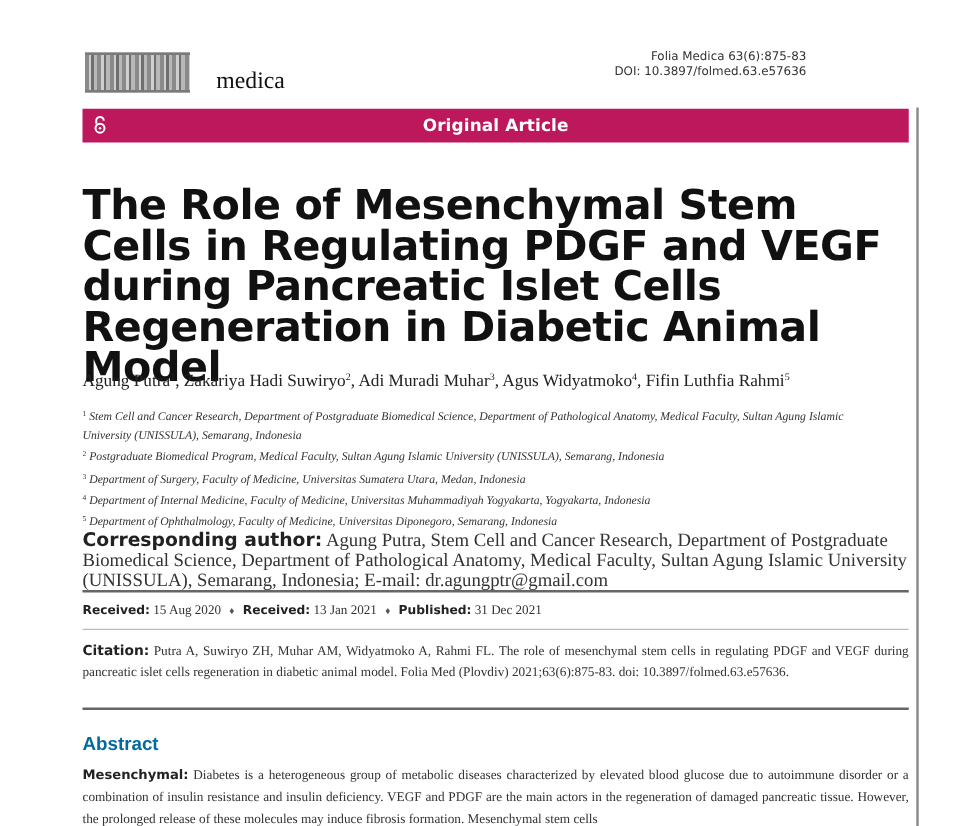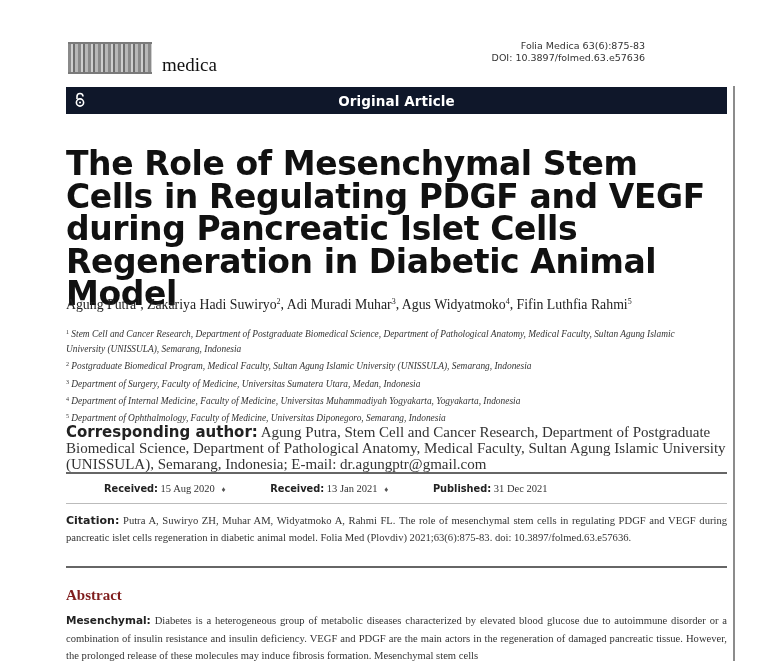--- a/index.html
+++ b/index.html
@@ -24,29 +24,29 @@
         #a0a0a0;
       border-top: 2px solid #7a7a7a; border-bottom: 2px solid #7a7a7a;
       box-sizing: border-box;
     }
     .logo-folia {
       font-family: "Liberation Serif", serif; font-size: 40px; line-height: 38px;
       color: #111; letter-spacing: -1px;
     }
     .logo-medica {
       font-family: "Liberation Serif", serif; font-size: 19px; line-height: 20px;
-      color: #111; margin-left: 4px; margin-bottom: 3px;
+      color: #111; margin-left: 15px; margin-bottom: 3px;
     }
     .journal-ref {
       position: absolute; right: 123px; top: 40px; text-align: right;
       font-family: "DejaVu Sans", sans-serif; font-size: 9.5px; line-height: 12px; color: #333;
     }
     .banner {
       position: absolute; left: 66px; top: 87px; width: 661px; height: 27px;
-      background: #0f172a; color: #fff;
+      background: #be185d; color: #fff;
       display: flex; align-items: center; justify-content: center;
     }
     .banner-oa {
       position: absolute; left: 8px; top: 5px; width: 12px; height: 16px;
     }
     .banner-label {
       font-family: "DejaVu Sans", sans-serif; font-weight: bold; font-size: 13.5px;
       letter-spacing: 0.1px;
     }
     .title {
@@ -73,31 +73,31 @@
     }
     .label-bold {
       font-family: "DejaVu Sans", sans-serif; font-weight: bold; color: #222;
     }
     .rule-dark { position: absolute; left: 66px; width: 661px; height: 2px; background: #666; }
     .rule-light { position: absolute; left: 66px; width: 661px; height: 1px; background: #bbb; }
     .dates {
       position: absolute; left: 66px; top: 482px; width: 660px;
       font-family: "Liberation Serif", serif; font-size: 10.5px; line-height: 14px; color: #333;
     }
-    .dates .label-bold { font-size: 9.8px; margin-left: 38px; }
+    .dates .label-bold { font-size: 9.8px; }
     .sep { margin: 0 4px; font-size: 8px; color: #555; }
     .citation {
       position: absolute; left: 66px; top: 512px; width: 661px;
       font-family: "Liberation Serif", serif; font-size: 10.6px; line-height: 17px; color: #333;
       text-align: justify;
     }
     .citation .label-bold { font-size: 11px; }
     .abstract-heading {
       position: absolute; left: 66px; top: 587px;
-      font-family: Liberation Serif, serif; font-weight: bold; font-size: 15px; color: #7f1d1d;
+      font-family: Liberation Sans, sans-serif; font-weight: bold; font-size: 15px; color: #0369a1;
       margin: 0;
     }
     .abstract-body {
       position: absolute; left: 66px; top: 612px; width: 661px;
       font-family: "Liberation Serif", serif; font-size: 10.6px; line-height: 17.5px; color: #333;
       text-align: justify;
     }
     .abstract-body .label-bold { font-size: 10.5px; }
   </style>
 </head>

